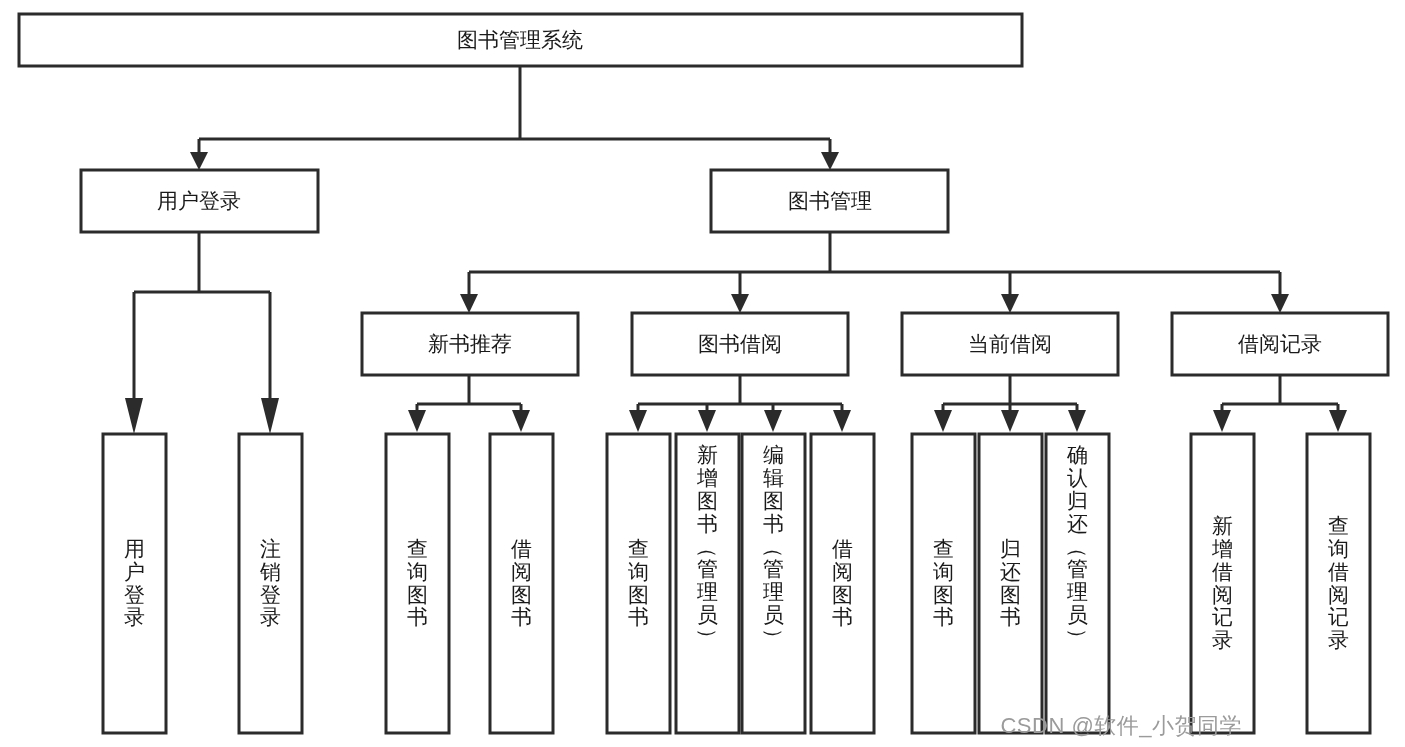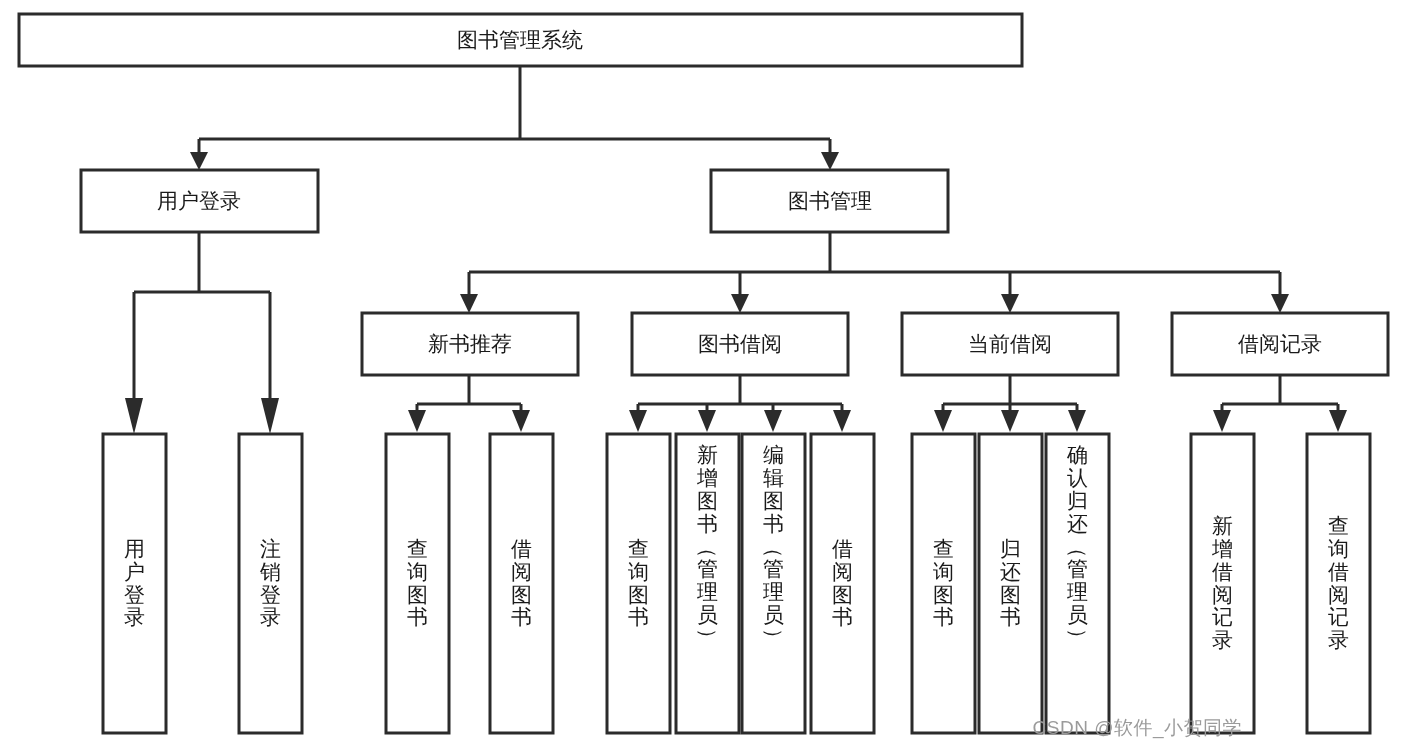--- a/index.html
+++ b/index.html
@@ -70,21 +70,21 @@
   }
   .vlabel span.ch.rot {
     display: block;
     transform: rotate(90deg);
   }
   .watermark {
     position: absolute;
     right: 8px;
     bottom: 6px;
     font-family: "Liberation Sans", "DejaVu Sans", sans-serif;
-    font-size: 19px;
+    font-size: 22px;
     color: #9b9b9b;
     letter-spacing: 0.5px;
     white-space: nowrap;
   }
 </style>
 </head>
 <body>
 
 <div id="diagram-root">
 

